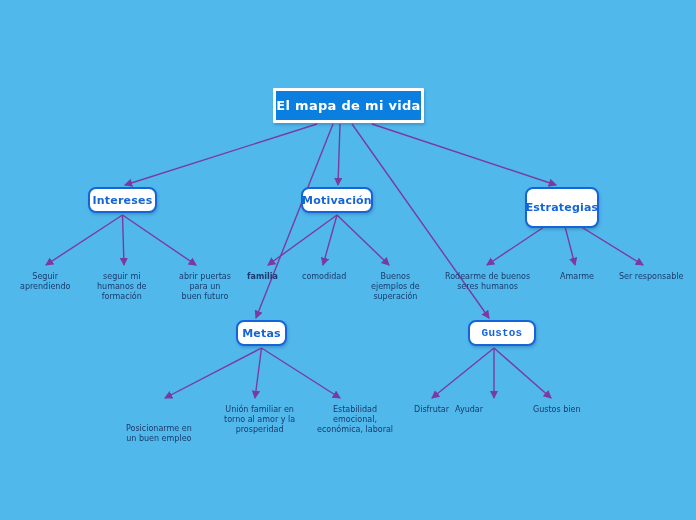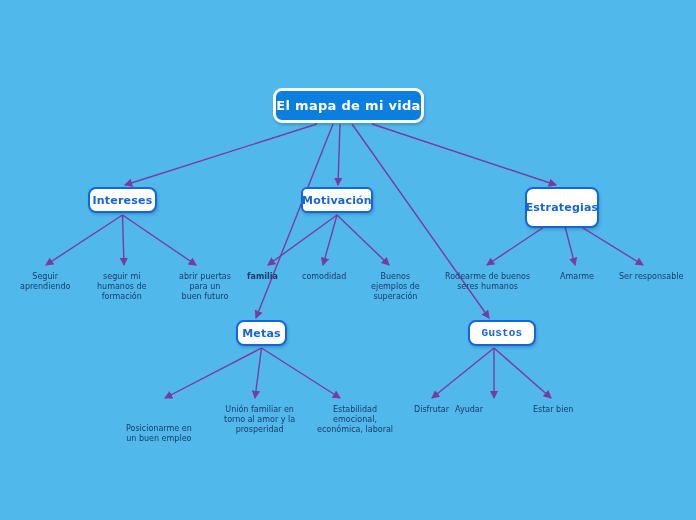--- a/index.html
+++ b/index.html
@@ -31,21 +31,21 @@
     box-sizing: border-box;
     display: flex;
     align-items: center;
     justify-content: center;
     text-align: center;
     white-space: nowrap;
   }
   .node-root {
     background: #0b7fe0;
     border: 3px solid #ffffff;
-    border-radius: 9px;
+    border-radius: 1px;
     color: #ffffff;
     font-size: 13px;
     font-weight: bold;
     letter-spacing: 0.3px;
     box-shadow: 1px 2px 3px rgba(20,60,110,0.28);
     height: 35px;
   }
   .node-branch {
     background: #ffffff;
     border: 2px solid #1565d8;
@@ -109,21 +109,21 @@
         <span>Intereses</span>
       </div>
       <div class="leaf" style="left: 20px; top: 272px;">Seguir
 aprendiendo</div>
       <div class="leaf" style="left: 97px; top: 272px;">seguir mi
 humanos de
 formación</div>
       <div class="leaf" style="left: 179px; top: 272px;">abrir puertas
 para un
 buen futuro</div>
-      <div class="node node-branch" style="left: 301px; top: 187px; width: 72px; height: 26px; border-radius: 6px;">
+      <div class="node node-branch" style="left: 301px; top: 187px; width: 72px; height: 26px;">
         <span>Motivación</span>
       </div>
       <div class="leaf" style="left: 247px; top: 272px; font-weight: bold;">familia</div>
       <div class="leaf" style="left: 302px; top: 272px;">comodidad</div>
       <div class="leaf" style="left: 371px; top: 272px;">Buenos
 ejemplos de
 superación</div>
       <div class="node node-branch" style="left: 525px; top: 187px; width: 74px; height: 41px;">
         <span>Estrategias</span>
       </div>
@@ -140,16 +140,16 @@
 torno al amor y la
 prosperidad</div>
       <div class="leaf" style="left: 317px; top: 405px;">Estabilidad
 emocional,
 económica, laboral</div>
       <div class="node node-branch" style="left: 468px; top: 320px; width: 68px; height: 26px; font-family: Liberation Mono, monospace;">
         <span>Gustos</span>
       </div>
       <div class="leaf" style="left: 414px; top: 405px;">Disfrutar</div>
       <div class="leaf" style="left: 455px; top: 405px;">Ayudar</div>
-      <div class="leaf" style="left: 533px; top: 405px;">Estar bien</div>
+      <div class="leaf" style="left: 533px; top: 405px;">Gustos bien</div>
     </div>
 
 </div>
 
 </body></html>

